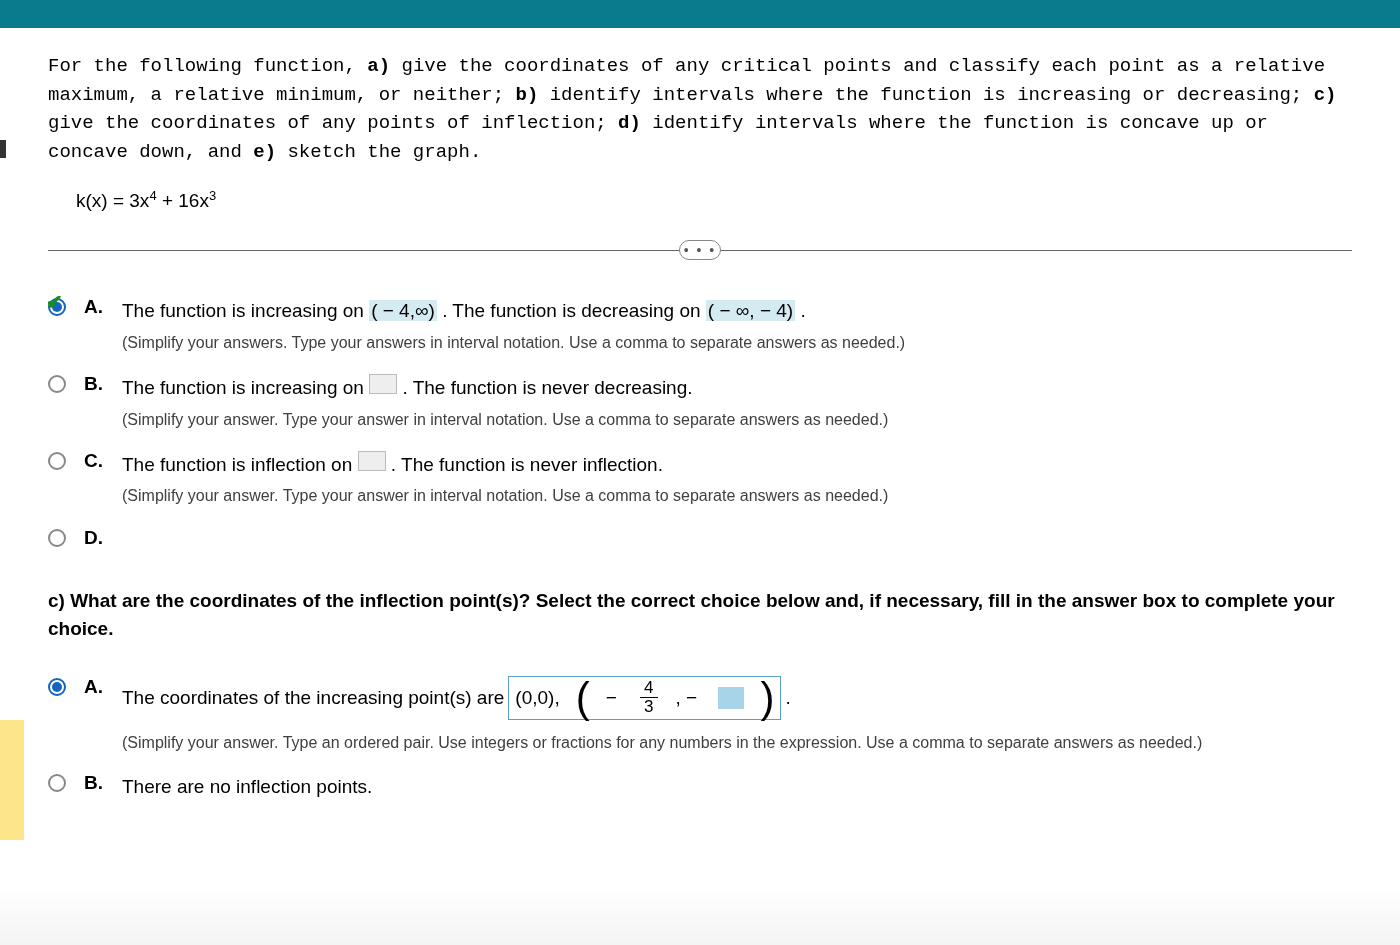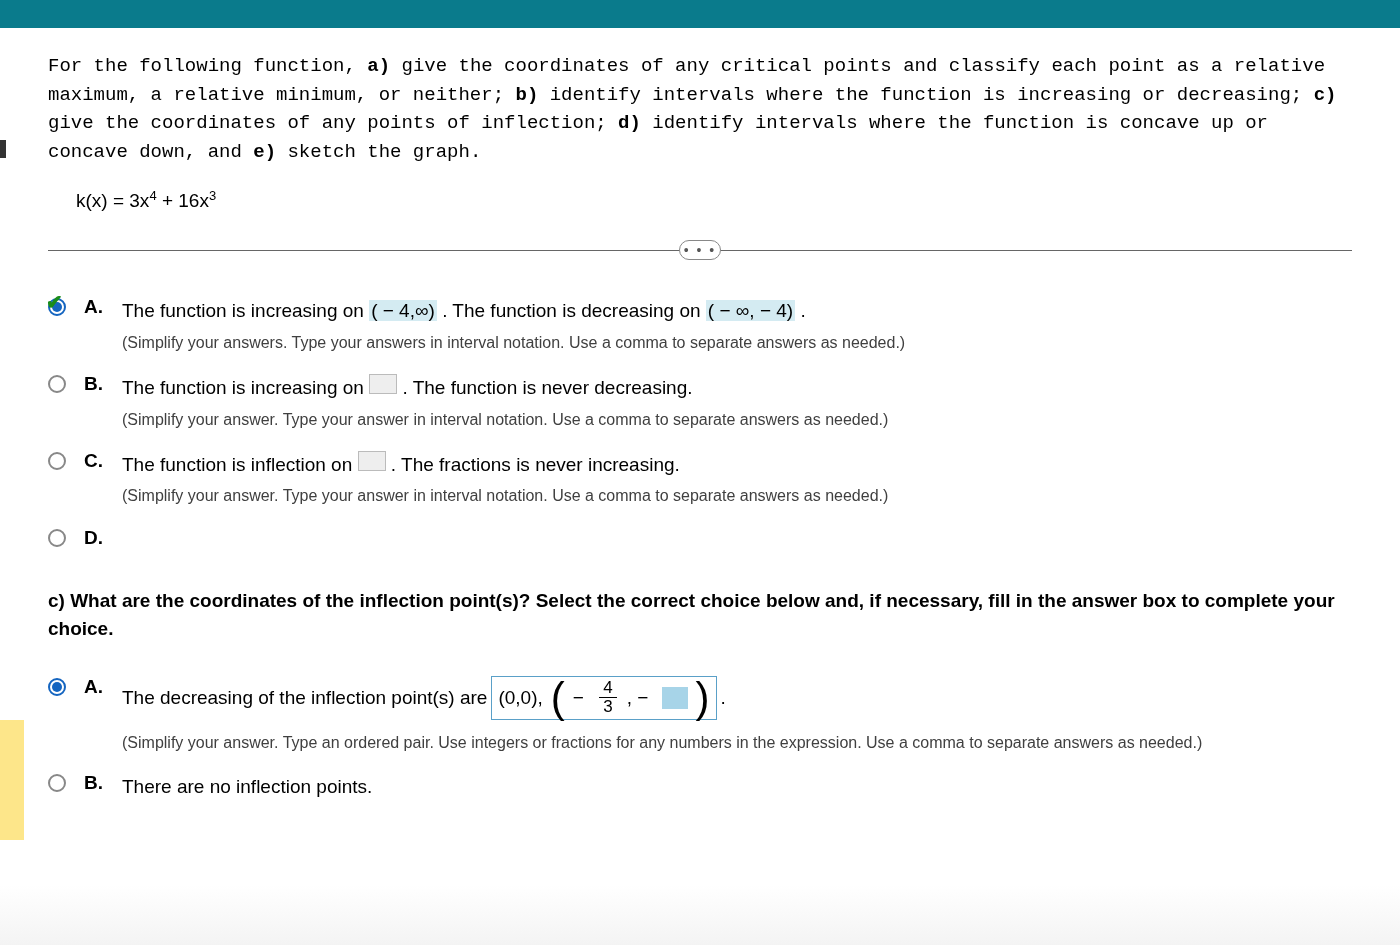--- a/index.html
+++ b/index.html
@@ -149,21 +149,21 @@
     margin: 30px 0 24px 0;
     font-weight: bold;
   }
   .answer-box {
     display: inline-flex;
     align-items: center;
     border: 1px solid #5aa0c8;
     padding: 2px 6px;
     vertical-align: middle;
     font-size: 19px;
-    gap: 8px;
+    gap: 16px;
   }
   .bigparen {
     font-size: 42px;
     line-height: 0.9;
     font-weight: normal;
   }
   .frac {
     display: inline-flex;
     flex-direction: column;
     align-items: center;
@@ -236,42 +236,42 @@
   </div>
 
   <div class="choice-row">
     <div class="radio-wrap">
       <div class="radio"></div>
     </div>
     <div class="choice-letter">C.</div>
     <div class="choice-body">
       <span>The function is inflection on </span>
       <span class="input-blank"></span>
-      <span> . The fractions is never increasing.</span><br>
+      <span> . The function is never inflection.</span><br>
       <span class="hint">(Simplify your answer. Type your answer in interval notation. Use a comma to separate answers as needed.)</span>
     </div>
   </div>
 
   <div class="choice-row">
     <div class="radio-wrap">
       <div class="radio"></div>
     </div>
     <div class="choice-letter">D.</div>
   </div>
 
   <div class="section-c" id="cprompt"><b>c)</b> What are the coordinates of the inflection point(s)? Select the correct choice below and, if necessary, fill in the answer box to complete your choice.</div>
 
   <div class="choice-row">
     <div class="radio-wrap">
       <div class="radio selected"></div>
     </div>
     <div class="choice-letter">A.</div>
     <div class="choice-body">
       <div style="display:flex;align-items:center;flex-wrap:wrap;gap:4px;">
-        <span>The decreasing of the inflection point(s) are </span>
+        <span>The coordinates of the increasing point(s) are </span>
         <span class="answer-box">
           <span>(0,0),</span>
           <span class="bigparen">(</span>
           <span>−&nbsp;</span>
           <span class="frac">
             <span class="num">4</span>
             <span class="den">3</span>
           </span>
           <span>,&nbsp;−&nbsp;</span>
           <span class="sel-blank"></span>

